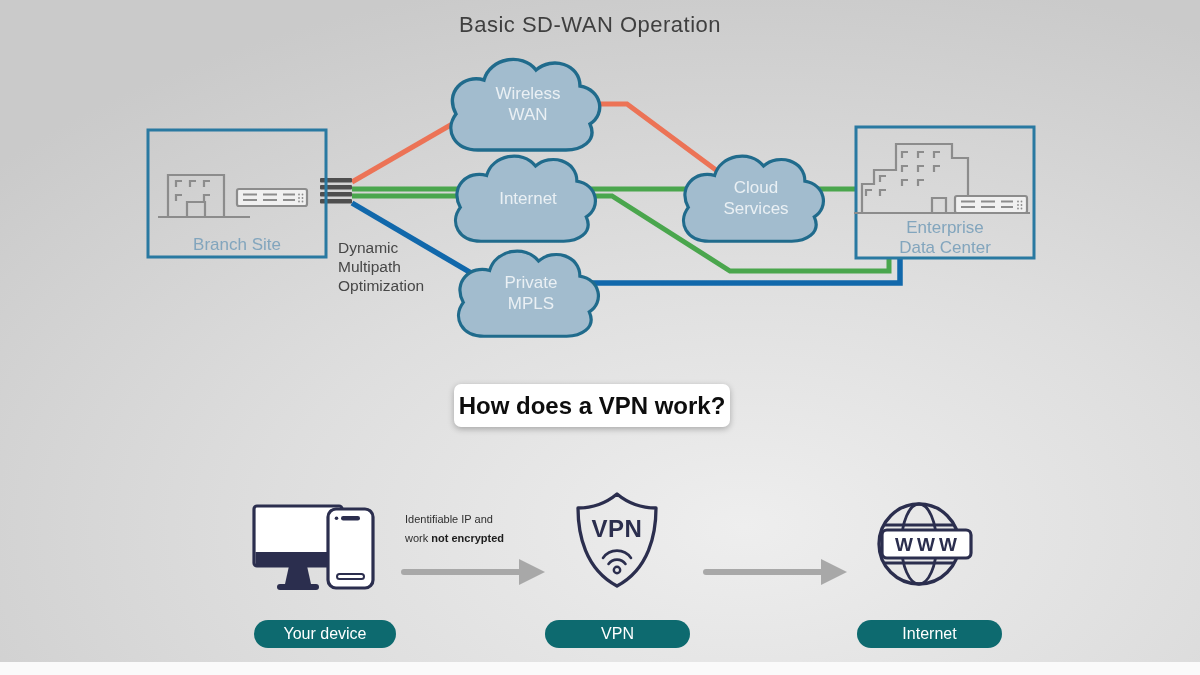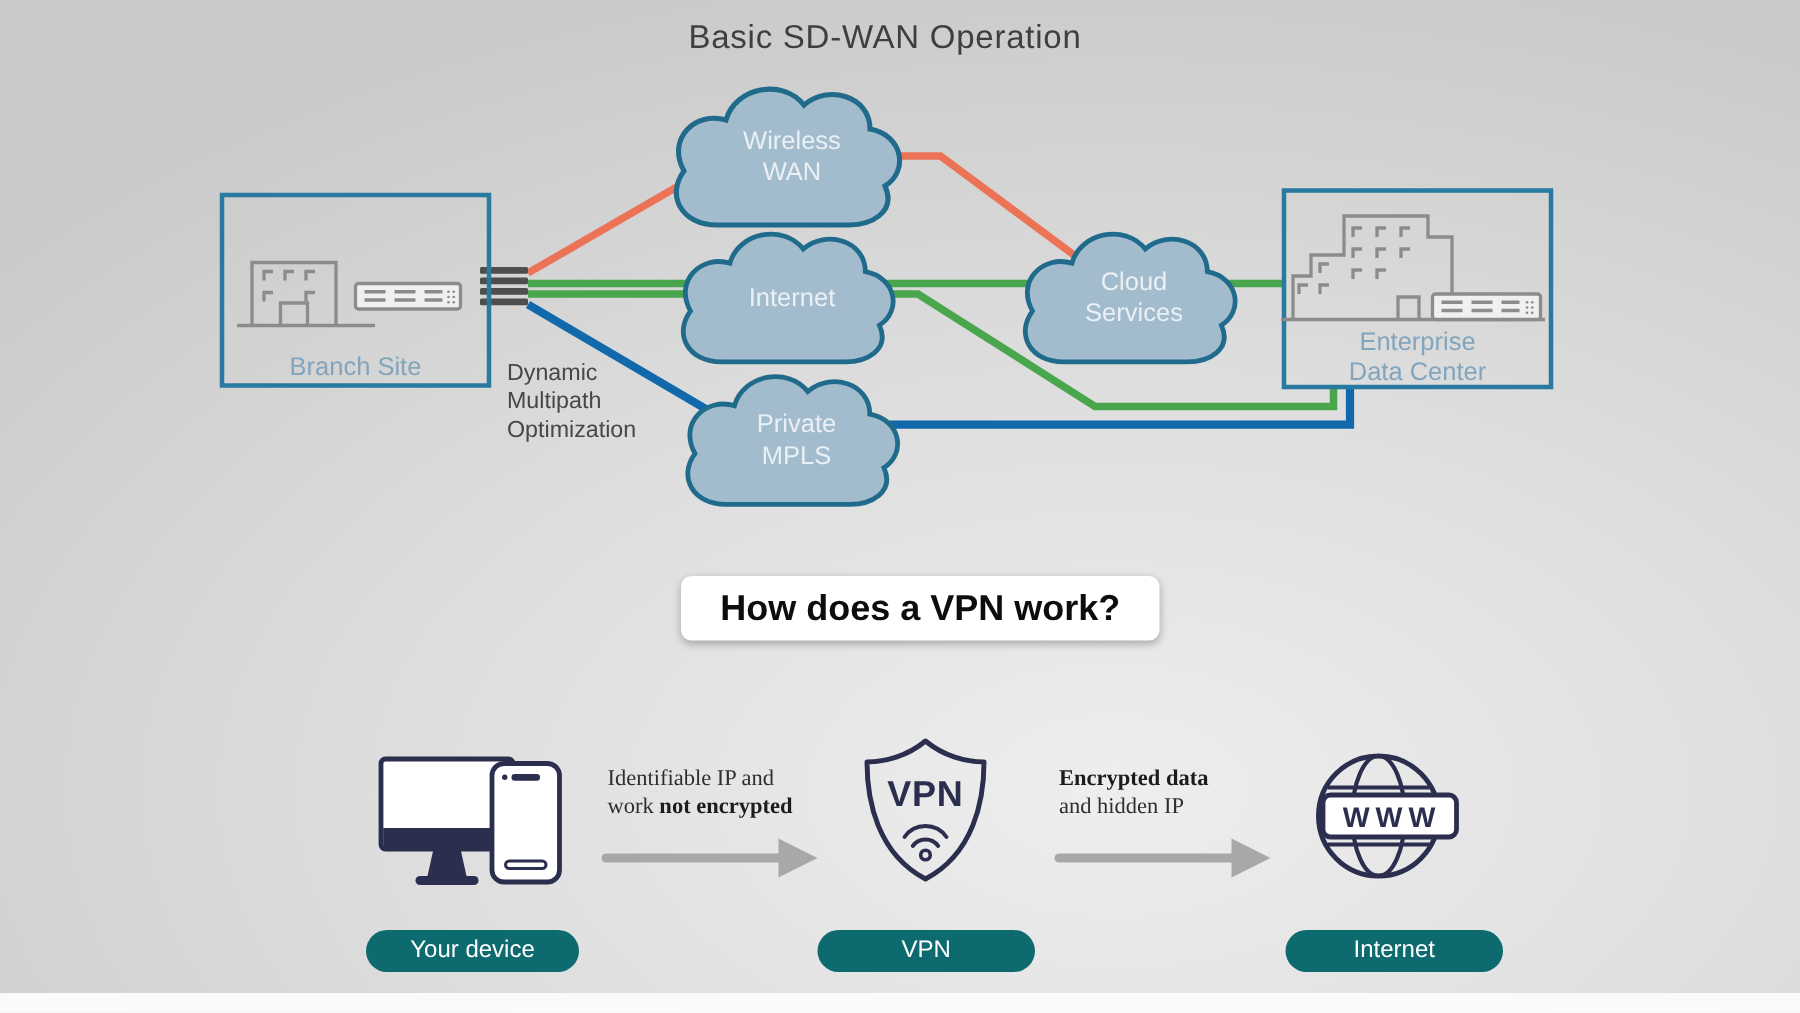--- a/index.html
+++ b/index.html
@@ -22,24 +22,24 @@
   .g-fill{fill:#f0f0f0;stroke:var(--icon_gray);stroke-width:2.2;}
   .g-dot{fill:var(--icon_gray);}
   
   .n-icon{stroke:var(--navy);stroke-width:3.3;fill:none;stroke-linecap:round;}
   .n-fillwhite{fill:#ffffff;stroke:var(--navy);stroke-width:3.2;}
   .n-solid{fill:var(--navy);}
   .arrow{stroke:var(--arrow_gray);stroke-width:6;stroke-linecap:round;}
   .arrow-head{fill:var(--arrow_gray);}
   .shield-label{font-size:24px;font-weight:700;fill:var(--navy);text-anchor:middle;letter-spacing:.5px;}
   .www-label{font-size:19px;font-weight:700;fill:var(--navy);text-anchor:middle;letter-spacing:4px;}
-  .banner{position:absolute;left:454px;top:384px;width:319px;height:43px;background:#ffffff;
+  .banner{position:absolute;left:454px;top:384px;width:276px;height:43px;background:#ffffff;
     border-radius:7px;box-shadow:0 2px 6px rgba(0,0,0,.28);display:flex;align-items:center;
     justify-content:center;font-size:24px;font-weight:700;color:#0d0d0d;}
-  .note{position:absolute;font-size:15px;color:#2e2e2e;line-height:19px;font-family:Liberation Serif, serif;}
+  .note{position:absolute;font-size:11px;color:#2e2e2e;line-height:19px;}
   .note b{font-weight:700;color:#1c1c1c;}
   .pill{position:absolute;top:620px;height:28px;background:var(--teal);border-radius:14px;
     color:#ffffff;font-size:16px;display:flex;align-items:center;justify-content:center;}
   .bottom-strip{position:absolute;left:0;bottom:0;width:1200px;height:13px;background:#fafafa;}
 </style>
 </head>
 <body>
 
 <div id="stage">
 
@@ -179,23 +179,19 @@
     </g>
   </svg>
 
   <div class="banner">How does a VPN work?</div>
 
   <div class="note" style="left:405px;top:510px;">
     <span>Identifiable IP and</span><br>
     <span>work </span><b>not encrypted</b>
   </div>
 
-  <div class="note" style="left:706px;top:510px;">
-    <b>Encrypted data</b><br>
-    <span>and hidden IP</span>
-  </div>
 
-  <div class="pill" style="left:244px;width:142px;">Your device</div>
+  <div class="pill" style="left:254px;width:142px;">Your device</div>
   <div class="pill" style="left:545px;width:145px;">VPN</div>
   <div class="pill" style="left:857px;width:145px;">Internet</div>
 
   <div class="bottom-strip"></div>
 </div>
 
 </body></html>

